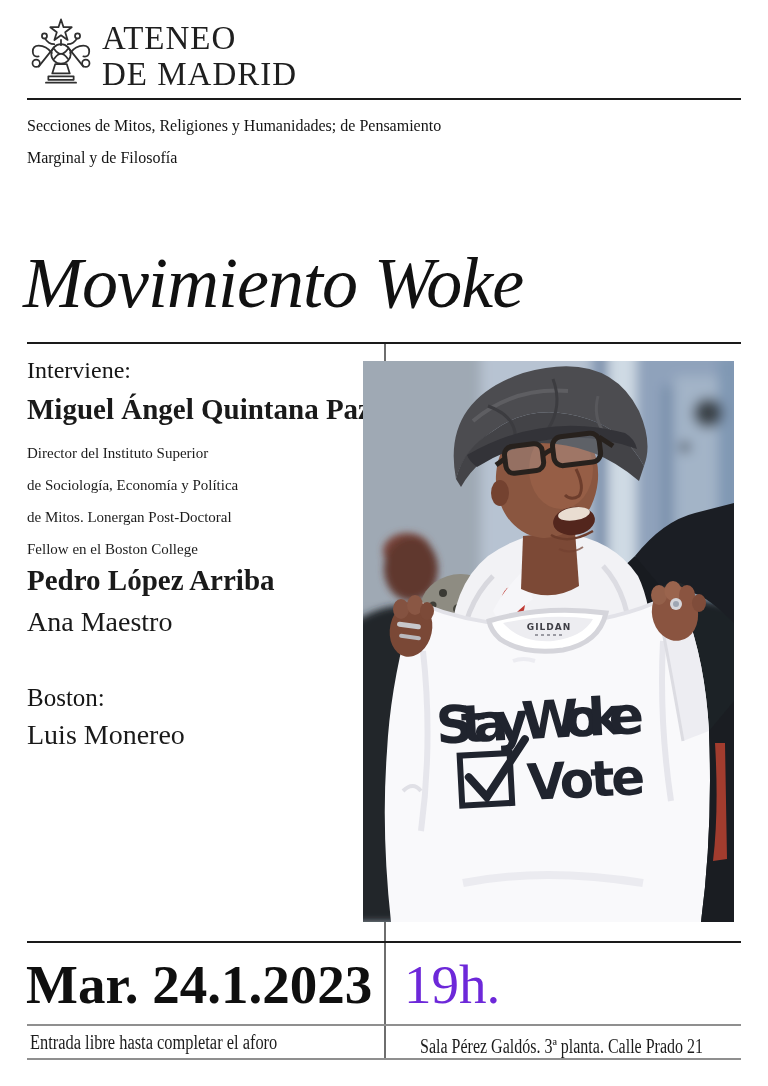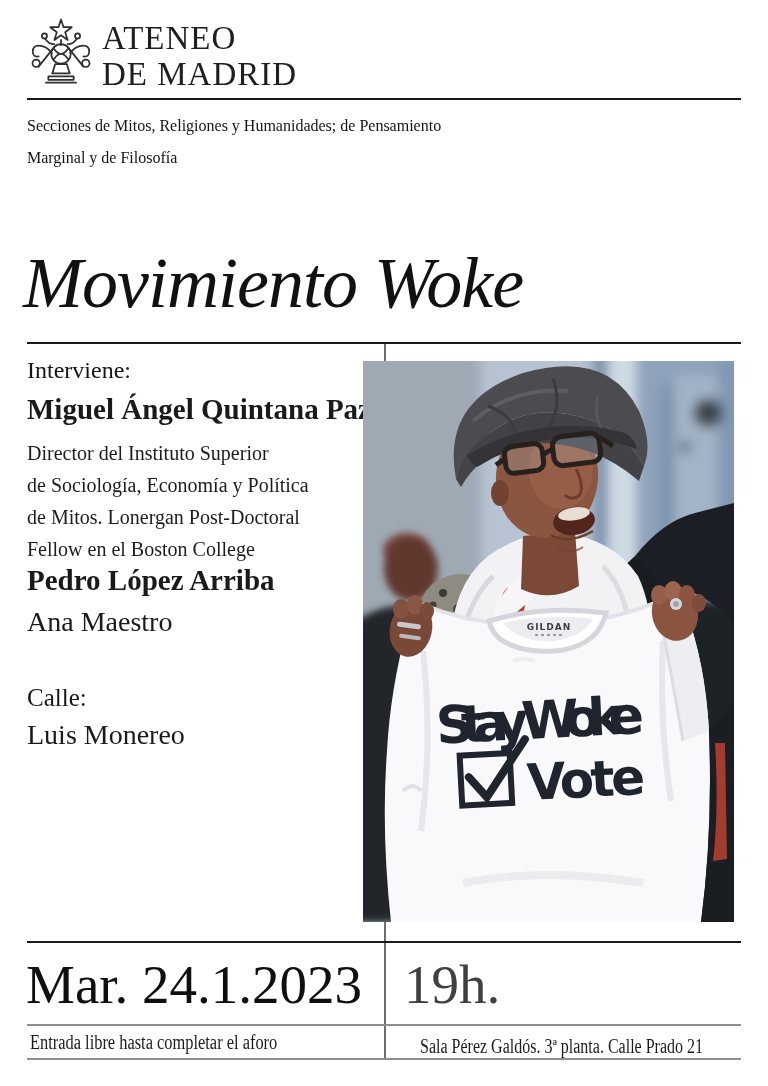--- a/index.html
+++ b/index.html
@@ -26,32 +26,32 @@
   
   .subtitle{position:absolute;left:27px;top:110px;margin:0;font-size:16px;line-height:32px;color:#141414;}
   .subtitle span{display:block;white-space:nowrap;}
   .title{position:absolute;left:23px;top:240px;margin:0;font-size:72px;line-height:86px;
     font-weight:400;letter-spacing:-1px;color:#111;white-space:nowrap;font-style:italic;}
   
   .left-col{position:absolute;left:27px;top:356px;width:348px;}
   .left-col p{margin:0;}
   .lbl{font-size:24px;line-height:28px;color:#161616;}
   .speaker-name{font-size:29px;line-height:37px;font-weight:700;margin-top:7px !important;max-width:345px;}
-  .bio{font-size:20px;line-height:32px;margin-top:9px !important;color:#1c1c1c;}
+  .bio{font-size:15px;line-height:32px;margin-top:9px !important;color:#1c1c1c;}
   .bio span{display:block;white-space:nowrap;}
   .speaker-name.second{margin-top:-3px !important;}
   .lbl.presenta{margin-top:70px !important;font-size:25px;line-height:29px;}
   .person{font-size:28px;line-height:34px;margin-top:6px !important;}
   .lbl.modera{margin-top:44px !important;font-size:25px;line-height:29px;}
   
   .photo{position:absolute;left:363px;top:361px;width:371px;height:561px;margin:0;overflow:hidden;}
   .photo svg{display:block;}
   
-  .date{position:absolute;left:26px;top:952px;font-size:55px;line-height:66px;color:#0f0f0f;white-space:nowrap;}
-  .time{position:absolute;left:404px;top:952px;font-size:55px;line-height:66px;color:#404040;white-space:nowrap;}
+  .date{position:absolute;left:26px;top:952px;font-size:55px;line-height:66px;color:#0f0f0f;white-space:nowrap;font-weight:bold;}
+  .time{position:absolute;left:404px;top:952px;font-size:55px;line-height:66px;color:#6d28d9;white-space:nowrap;}
   .admission{position:absolute;left:30px;top:1031px;font-size:20px;color:#1c1c1c;
     transform:scaleX(0.82);transform-origin:left top;white-space:nowrap;}
   .location{position:absolute;left:420px;top:1035px;font-size:20px;color:#1c1c1c;
     transform:scaleX(0.80);transform-origin:left top;white-space:nowrap;}
 </style>
 </head>
 <body>
 
 <div class="poster">
 
@@ -95,21 +95,21 @@
     <p class="lbl">Interviene:</p>
     <p class="speaker-name">Miguel Ángel Quintana Paz</p>
     <p class="bio">
       <span>Director del Instituto Superior</span>
       <span>de Sociología, Economía y Política</span>
       <span>de Mitos. Lonergan Post-Doctoral</span>
       <span>Fellow en el Boston College</span>
     </p>
     <p class="speaker-name second">Pedro López Arriba</p>
     <p class="person">Ana Maestro</p>
-    <p class="lbl modera">Calle:</p>
+    <p class="lbl modera">Boston:</p>
     <p class="person">Luis Monereo</p>
   </section>
 
   <figure class="photo">
     <svg width="371" height="561" viewBox="0 0 371 561">
       <defs>
         <filter id="b6" x="-20%" y="-20%" width="140%" height="140%">
             <feGaussianBlur stdDeviation="6"></feGaussianBlur>
           </filter>
         <filter id="b3" x="-30%" y="-30%" width="160%" height="160%">

